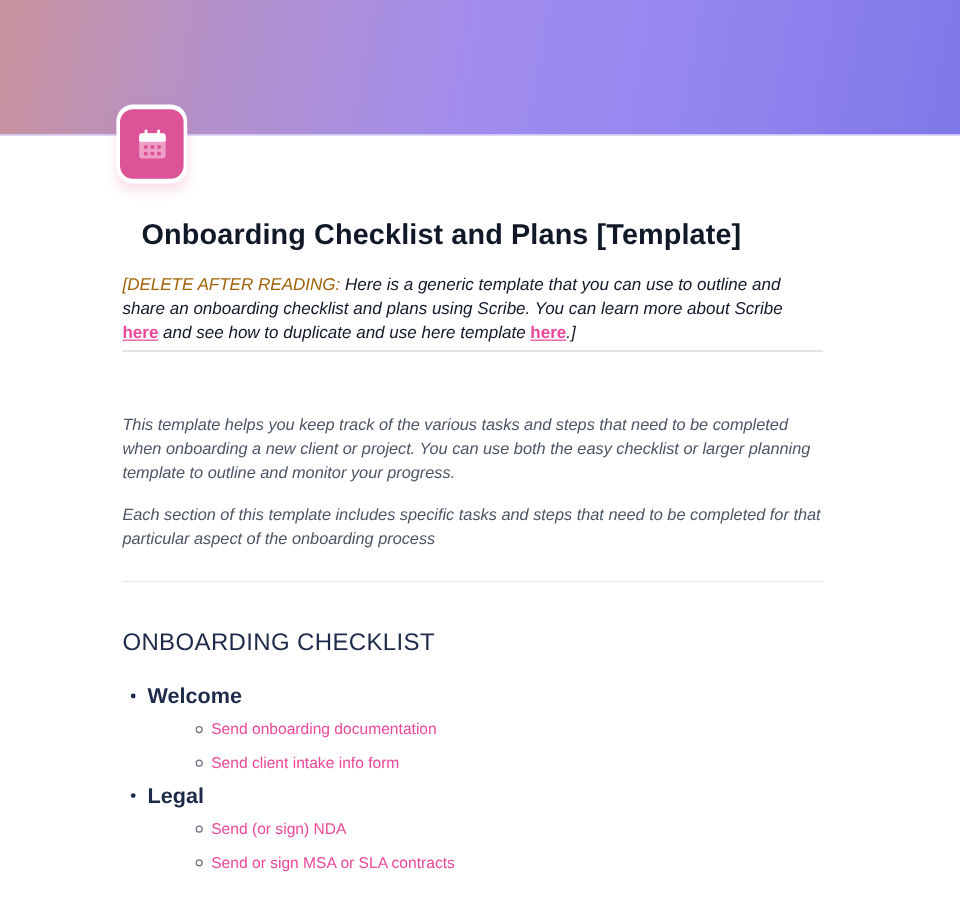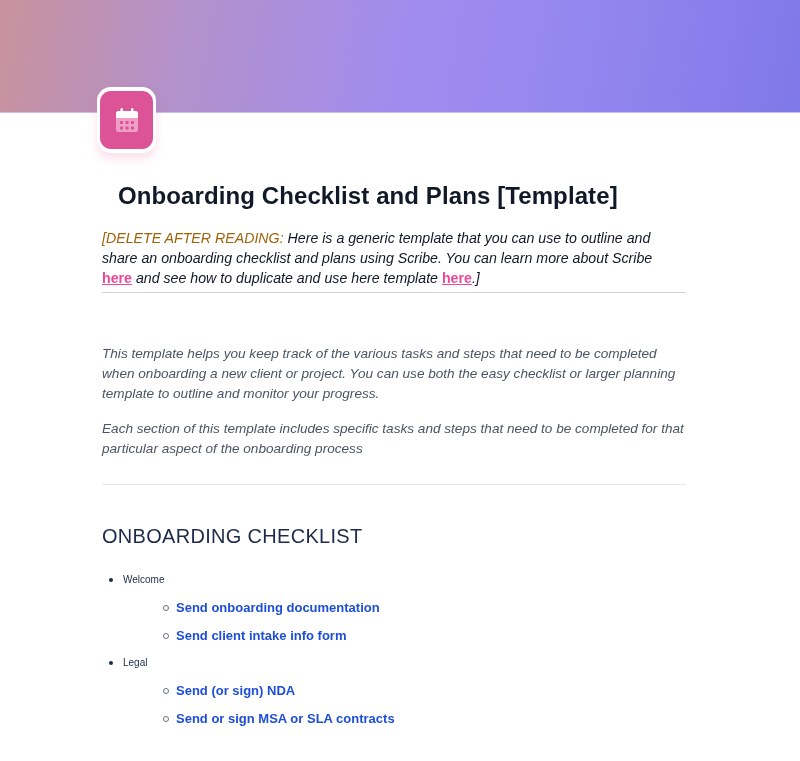--- a/index.html
+++ b/index.html
@@ -40,23 +40,23 @@
     .rule2 { position: absolute; top: 484px; left: 0; width: 584px; height: 1px; background: #e5e7eb; }
     .section-heading {
       position: absolute; top: 525px; left: 0;
       font-size: 20px; font-weight: normal; color: #1e2a4a; letter-spacing: 0.3px;
     }
     .checklist { position: absolute; top: 570px; left: 0; width: 584px; list-style: none; }
     .group-item { position: relative; padding-left: 21px; }
     .group-item > .bullet {
       position: absolute; left: 7px; top: 8px; width: 4px; height: 4px; border-radius: 50%; background: #1e2a4a;
     }
-    .group-label { font-size: 10px; font-weight: normal; color: #1e2a4a; line-height: 20px; display: block; }
+    .group-label { font-size: 18px; font-weight: bold; color: #1e2a4a; line-height: 20px; display: block; }
     .sub-list { list-style: none; margin-top: 8px; }
-    .sub-item { position: relative; padding-left: 53px; font-size: 13px; color: #1d4ed8; line-height: 20px; margin-bottom: 7.5px; font-weight: bold; }
+    .sub-item { position: relative; padding-left: 53px; font-size: 13px; color: #ec4899; line-height: 20px; margin-bottom: 7.5px; }
     .sub-item > .ring {
       position: absolute; left: 40px; top: 7px; width: 6px; height: 6px; border-radius: 50%;
       border: 1px solid #6b7280;
     }
     .group-item + .group-item { margin-top: 0; }
   </style>
 </head>
 <body>
 
 <div class="cover"></div>

